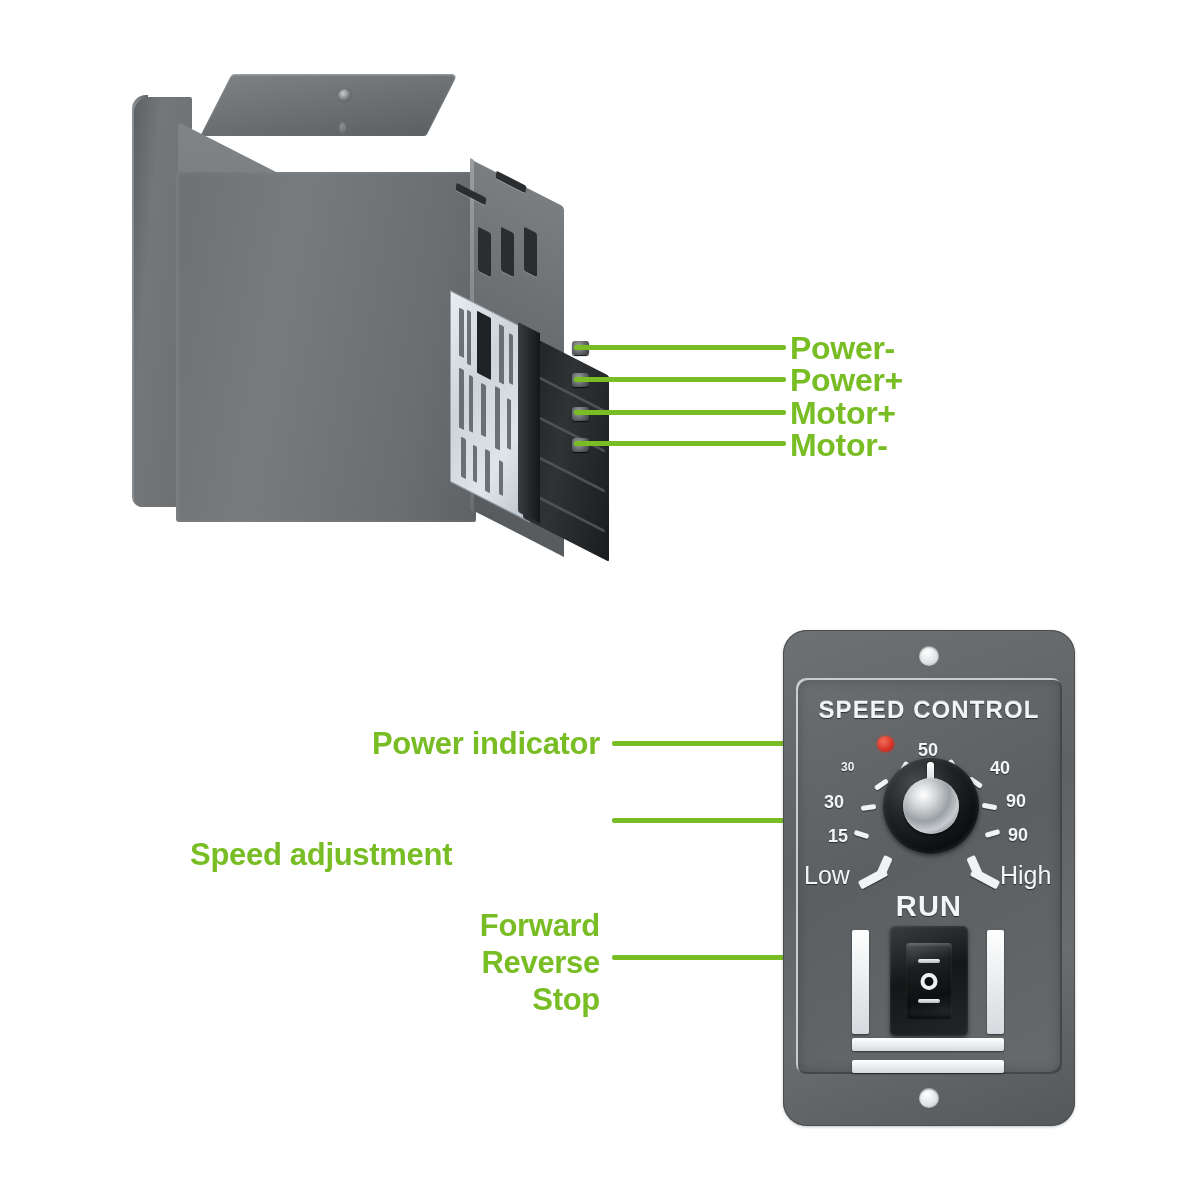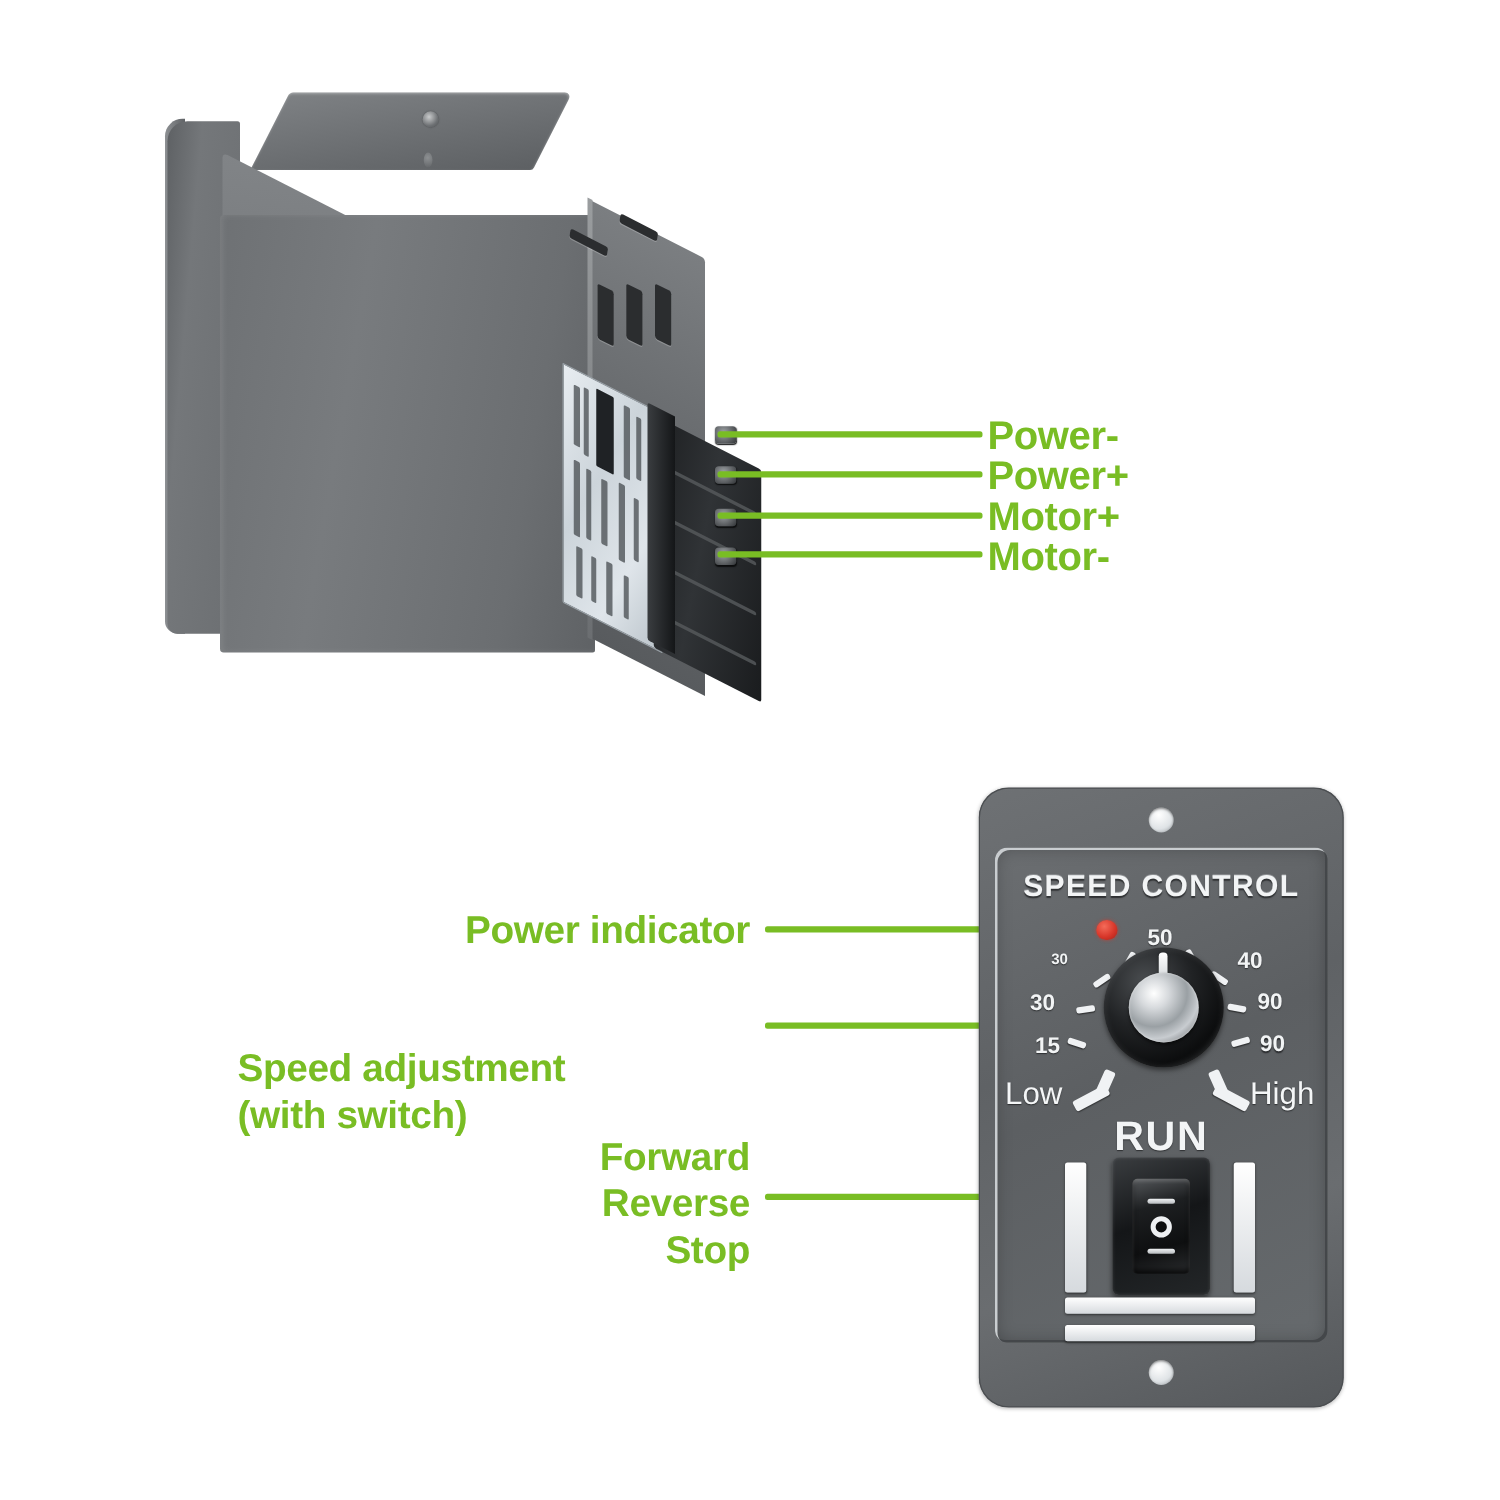--- a/index.html
+++ b/index.html
@@ -312,21 +312,20 @@
 
   <div class="lbl abs" style="left:790px;top:330px;font-size:32px;">Power-</div>
   <div class="lbl abs" style="left:790px;top:362px;font-size:32px;">Power+</div>
   <div class="lbl abs" style="left:790px;top:395px;font-size:32px;">Motor+</div>
   <div class="lbl abs" style="left:790px;top:427px;font-size:32px;">Motor-</div>
 
   <div class="lbl abs" style="left:240px;top:725px;width:360px;text-align:right;font-size:31px;line-height:38px;">Power indicator</div>
 
   <div class="abs" style="left:190px;top:800px;width:410px;margin-top:36px;">
     <div class="lbl" style="font-size:31px;line-height:37px;">Speed adjustment</div>
-    <div class="lbl" style="font-size:31px;line-height:37px;">(with switch)</div>
   </div>
 
   <div class="abs" style="left:240px;top:907px;width:360px;text-align:right;">
     <div class="lbl" style="font-size:31px;line-height:37px;">Forward</div>
     <div class="lbl" style="font-size:31px;line-height:37px;">Reverse</div>
     <div class="lbl" style="font-size:31px;line-height:37px;">Stop</div>
   </div>
 
   <div class="leader" style="left:612px;top:741px;width:265px;"></div>
   <div class="leader" style="left:612px;top:818px;width:325px;"></div>
@@ -365,21 +364,21 @@
       <div class="knob-cap" style="left:107px;top:100px;"></div>
 
       <div class="arrow-l" style="left:62px;top:196px;"></div>
       <div class="arrow-l-tip" style="left:84px;top:178px;"></div>
       <div class="arrow-r" style="left:174px;top:196px;"></div>
       <div class="arrow-r-tip" style="left:174px;top:178px;"></div>
 
       <div class="lowhigh" style="left:8px;top:183px;font-size:25px;">Low</div>
       <div class="lowhigh" style="left:204px;top:183px;font-size:25px;">High</div>
 
-      <div class="run-txt" style="top:212px;font-size:33px;">RUN</div>
+      <div class="run-txt" style="top:212px;font-size:29px;">RUN</div>
 
       <div class="wbar" style="left:56px;top:252px;width:17px;height:104px;"></div>
       <div class="wbar" style="left:191px;top:252px;width:17px;height:104px;"></div>
 
       <div class="sw-bezel" style="top:248px;">
         <div class="sw-rocker" style="top:17px;">
           <div class="sw-dash" style="top:16px;"></div>
           <div class="sw-o" style="top:30px;"></div>
           <div class="sw-dash" style="top:56px;"></div>
         </div>

